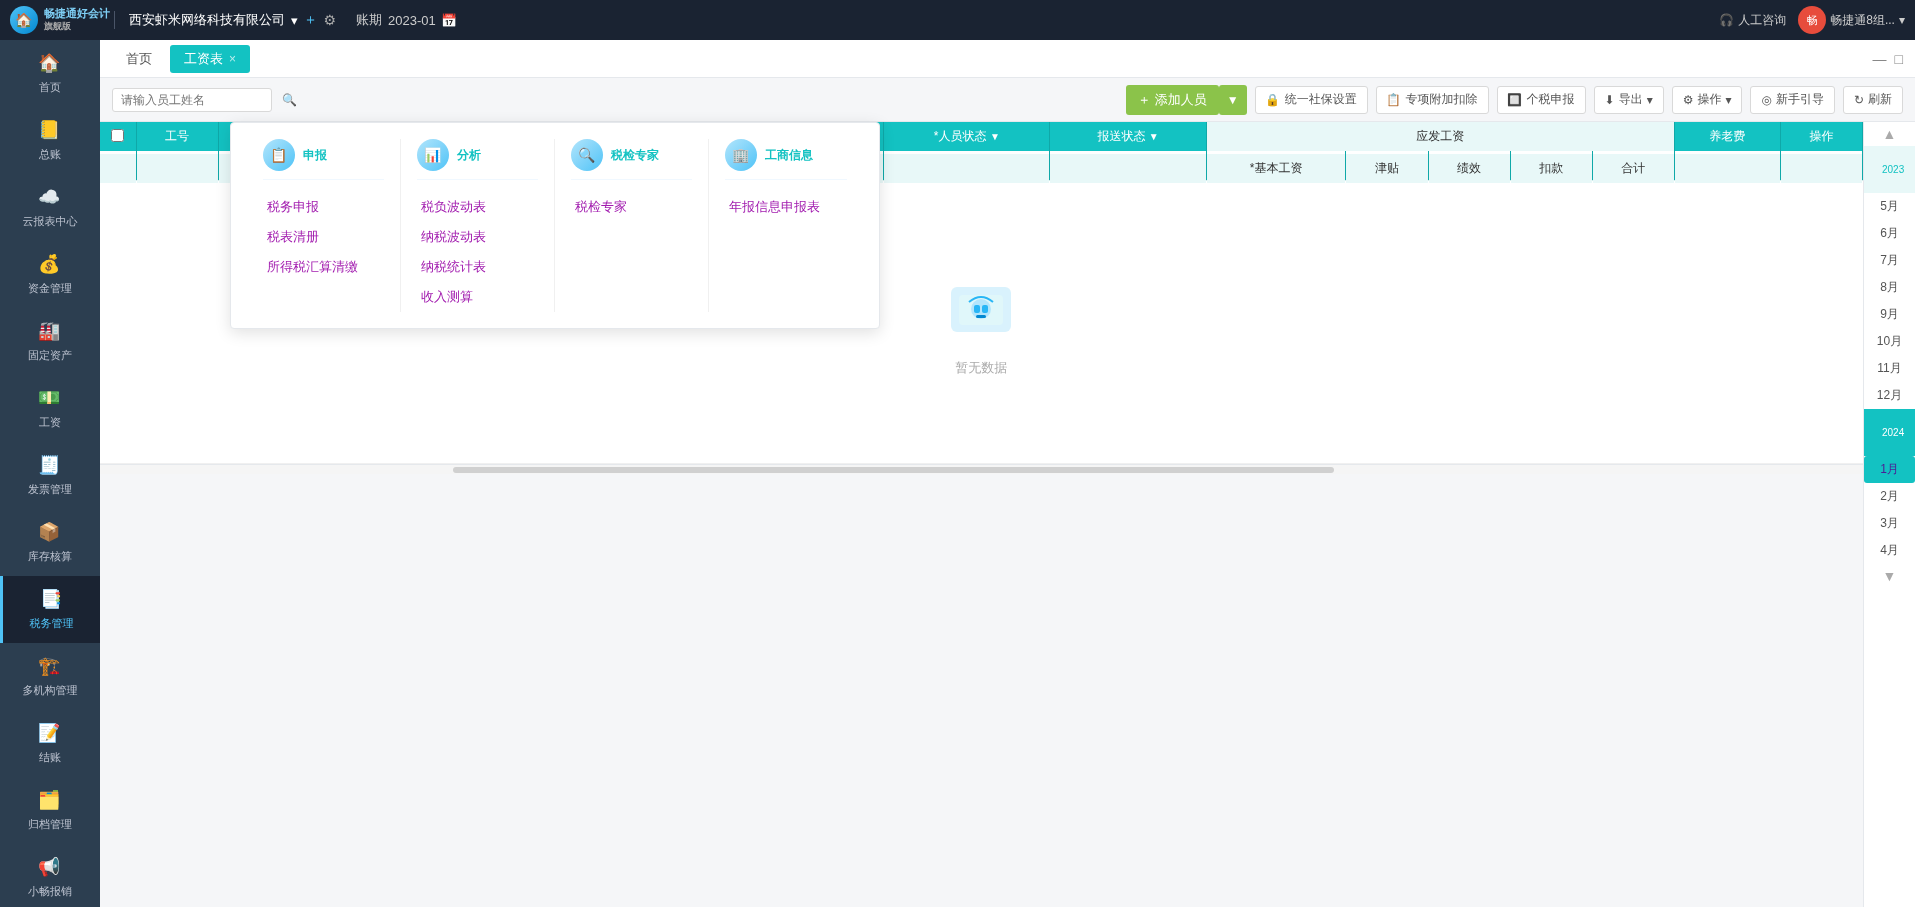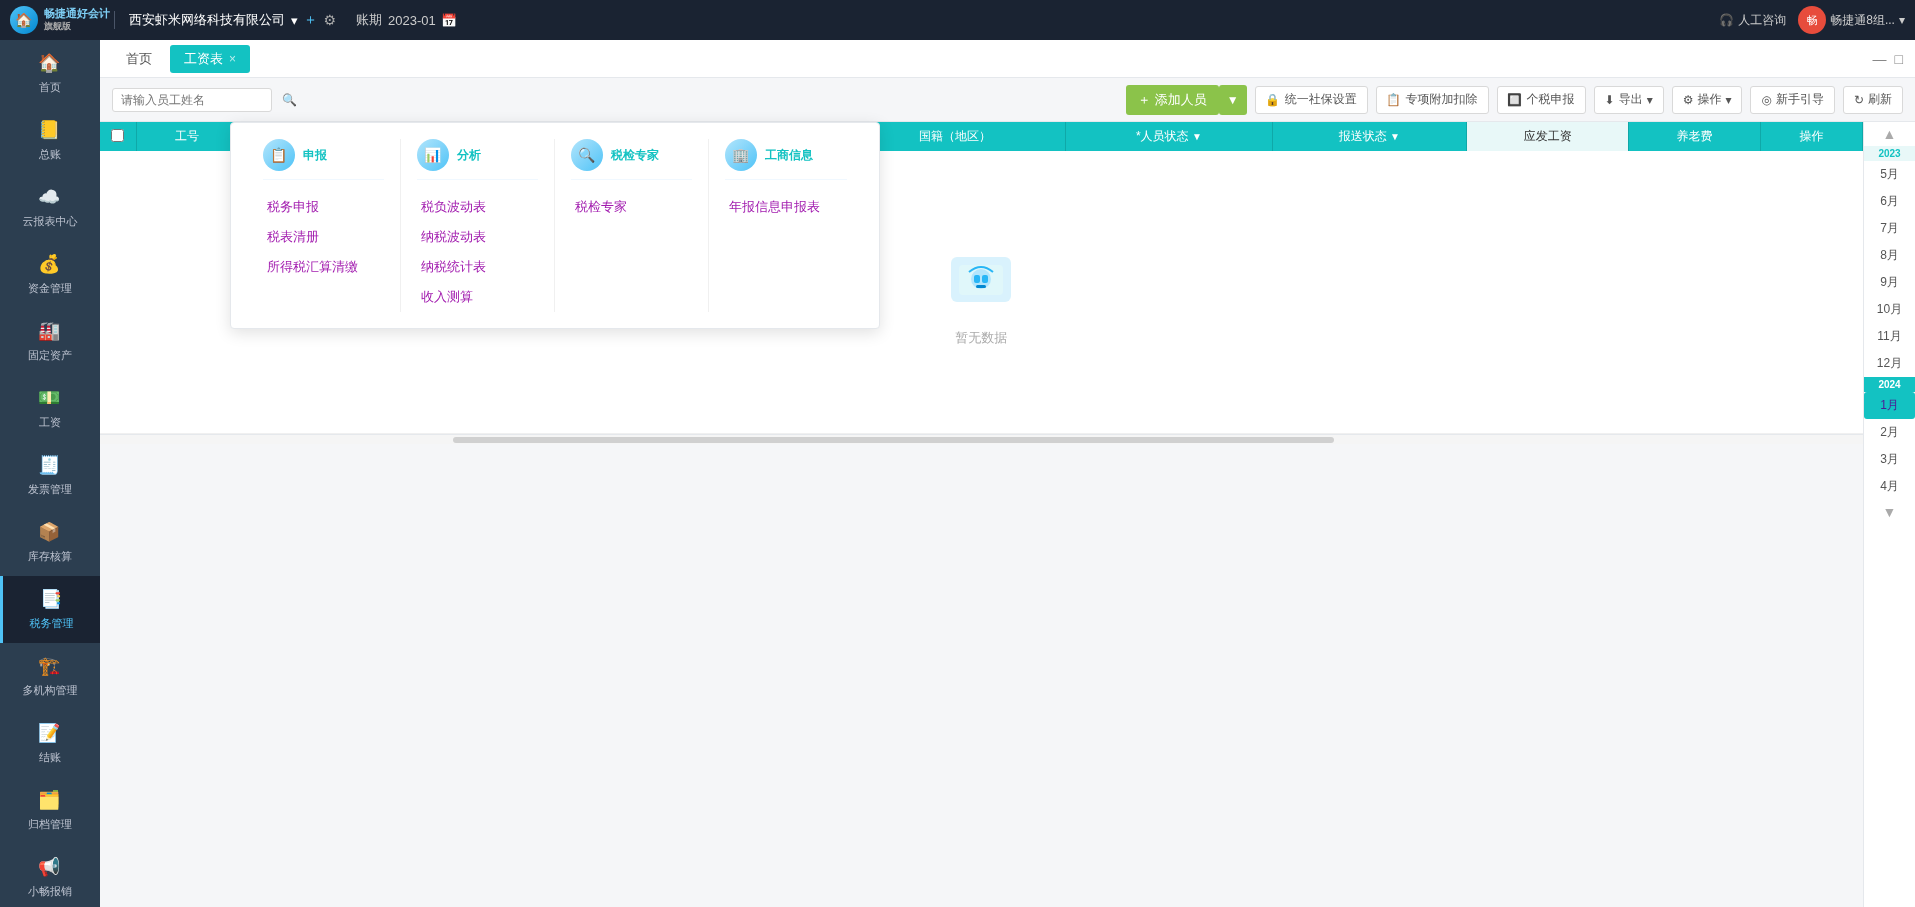--- a/index.html
+++ b/index.html
@@ -355,25 +355,25 @@
     }
     .calendar-nav {
       font-size: 14px;
       color: #aaa;
       cursor: pointer;
       padding: 4px;
     }
     .calendar-year-label {
       font-size: 10px;
       color: #13c2c2;
-      font-weight: bold;
+      font-weight: normal;
       background: #e8f8f8;
       width: 100%;
       text-align: center;
-      padding: 2px;
+      padding: 18px;
     }
 
     
     .table-container::-webkit-scrollbar { height: 8px; width: 6px; }
     .table-container::-webkit-scrollbar-track { background: #f5f5f5; }
     .table-container::-webkit-scrollbar-thumb { background: #d0d0d0; border-radius: 4px; }
 
     
     .sort-icon { font-size: 9px; margin-left: 2px; }
 
@@ -579,20 +579,48 @@
               <th colspan="5" style="background:#e8f8f8; color:#333;font-family:Liberation Serif, serif;">
                 <span>应发工资</span>
               </th>
               <th>
                 <span>养老费</span>
               </th>
               <th>
                 <span>操作</span>
               </th>
             </tr>
+            <tr>
+              <th class="checkbox-col sub-header"></th>
+              <th class="sub-header"></th>
+              <th class="sub-header"></th>
+              <th class="sub-header"></th>
+              <th class="sub-header"></th>
+              <th class="sub-header"></th>
+              <th class="sub-header"></th>
+              <th class="sub-header"></th>
+              <th class="sub-header"></th>
+              <th class="sub-header">
+                <span>*基本工资</span>
+              </th>
+              <th class="sub-header">
+                <span>津贴</span>
+              </th>
+              <th class="sub-header">
+                <span>绩效</span>
+              </th>
+              <th class="sub-header">
+                <span>扣款</span>
+              </th>
+              <th class="sub-header">
+                <span>合计</span>
+              </th>
+              <th class="sub-header"></th>
+              <th class="sub-header"></th>
+            </tr>
           </thead>
           <tbody>
             <tr>
               <td colspan="17">
                 <div class="empty-state">
                   <svg class="empty-icon" viewBox="0 0 80 80" fill="none" xmlns="http://www.w3.org/2000/svg">
                     <rect x="10" y="20" width="60" height="45" rx="6" fill="#b3e5fc" opacity="0.5"></rect>
                     <rect x="18" y="28" width="44" height="30" rx="4" fill="#e0f7fa"></rect>
                     <circle cx="40" cy="42" r="10" fill="#b3e5fc"></circle>
                     <rect x="33" y="38" width="6" height="8" rx="2" fill="#29b6f6"></rect>

